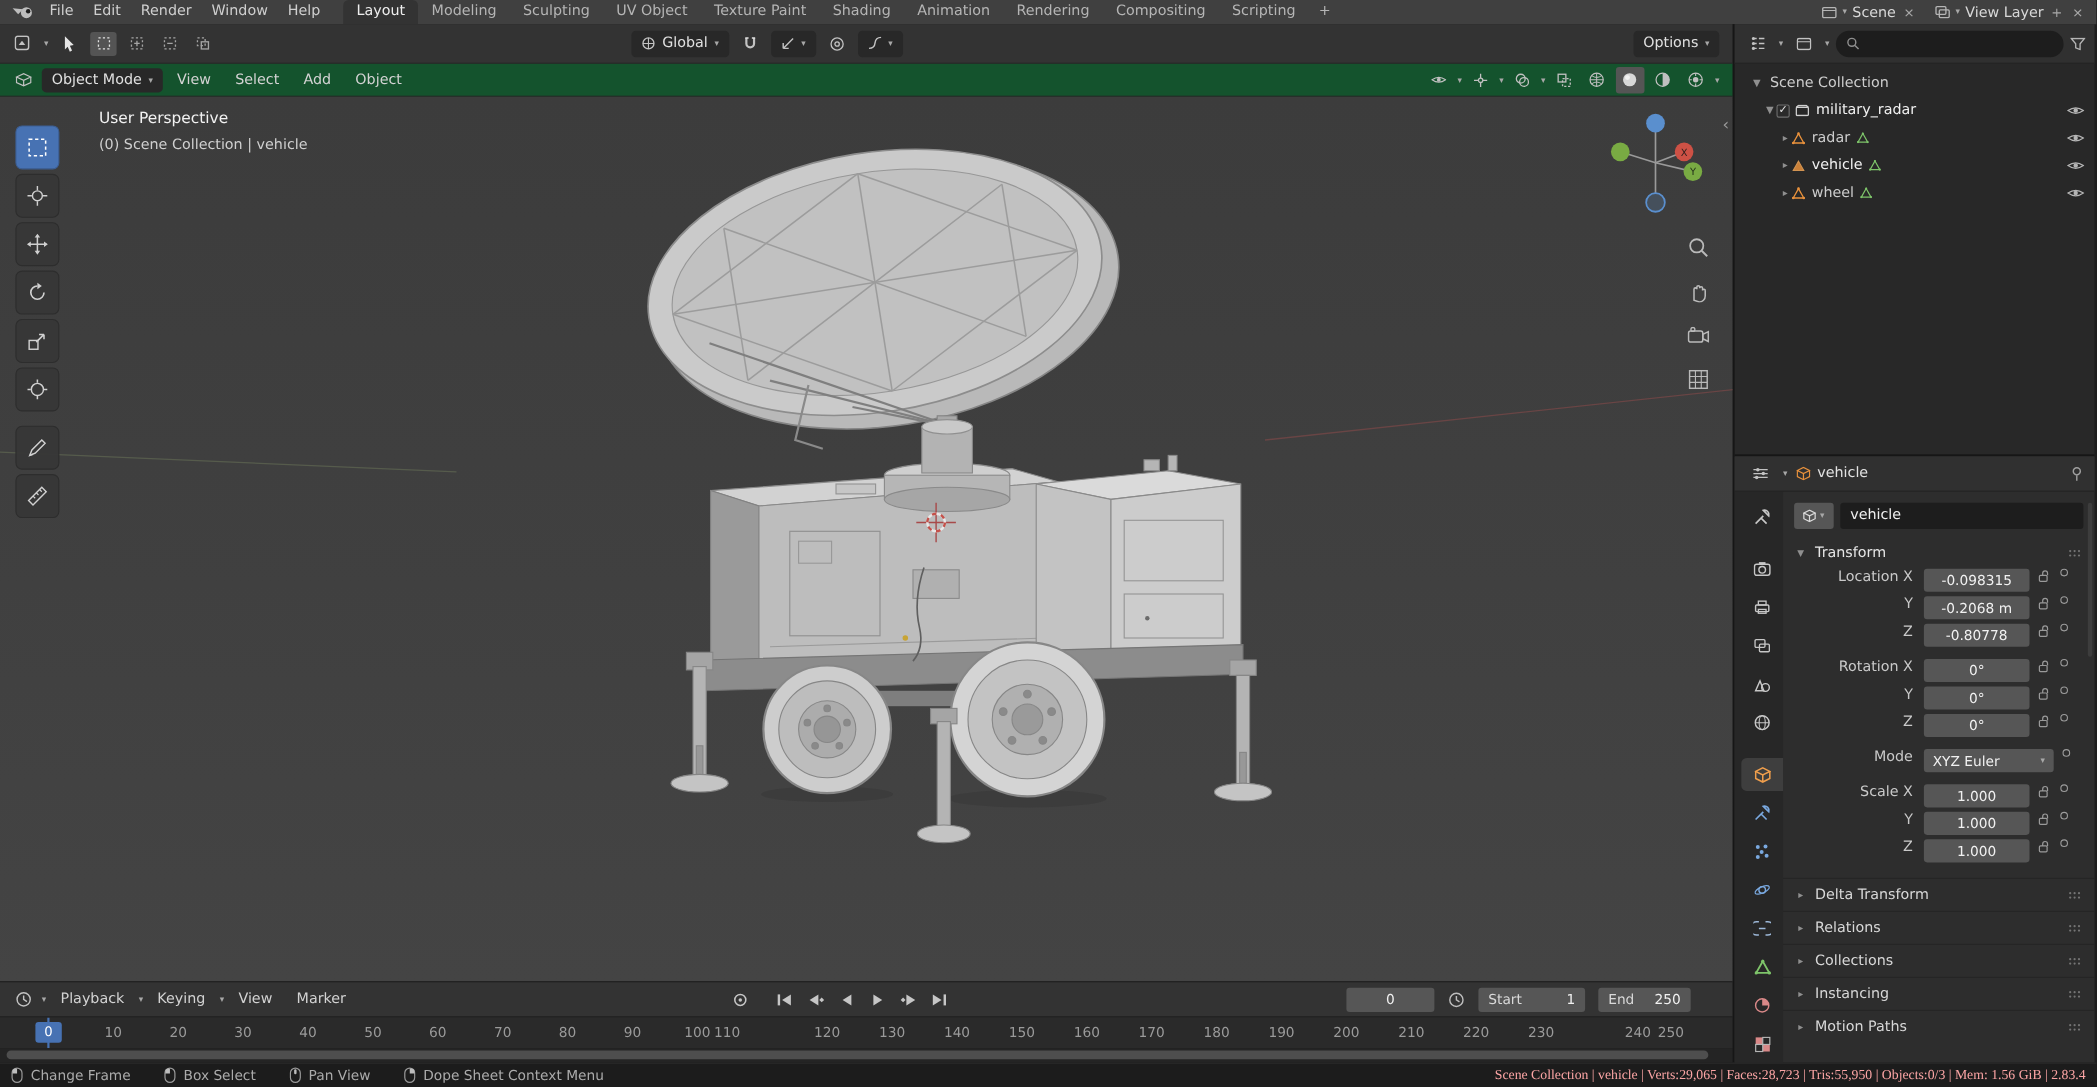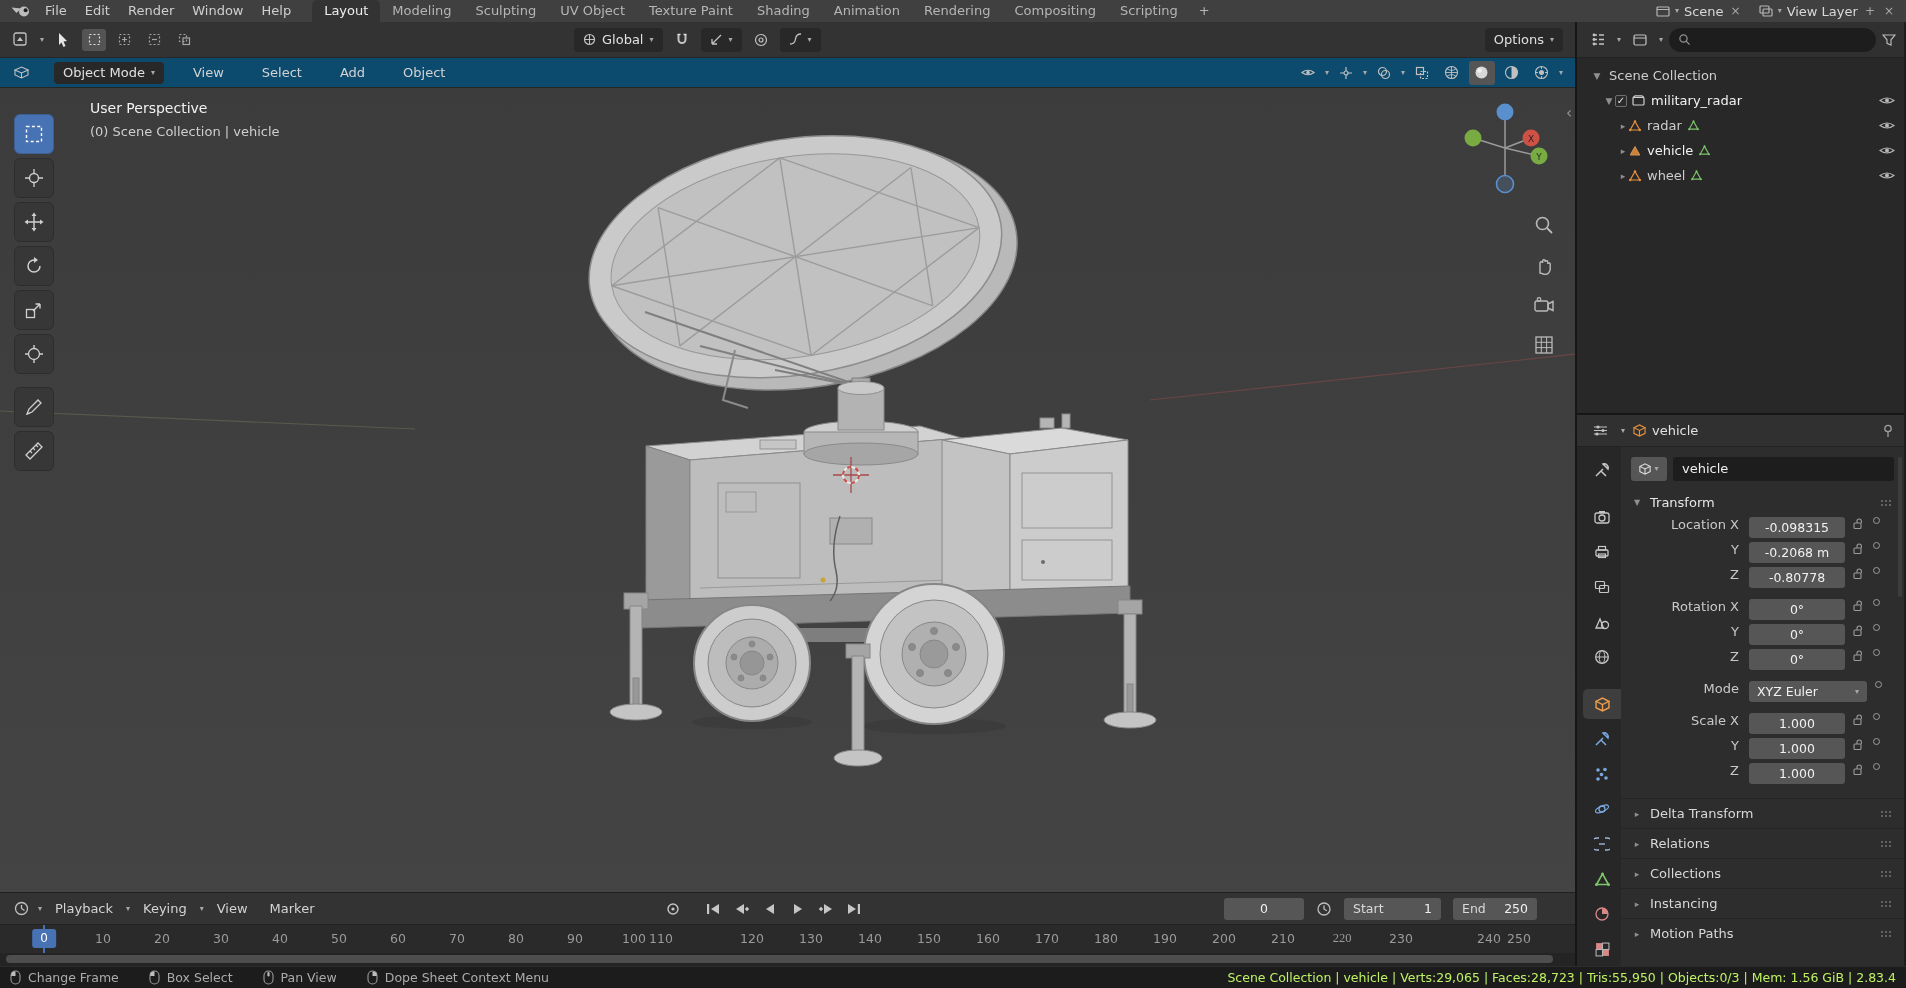--- a/index.html
+++ b/index.html
@@ -19,21 +19,21 @@
   .topbar-right{margin-left:auto;display:flex;align-items:center;gap:16px;padding-right:10px;}
   .id-widget{display:flex;align-items:center;gap:5px;color:#d8d8d8;}
   .chev{font-size:8px;color:#a8a8a8;line-height:1;}
   .xbtn{color:#a8a8a8;font-size:12px;padding:0 2px;}
 
   
   .main{display:flex;height:944px;flex:0 0 auto;}
   .left-col{width:1577px;display:flex;flex-direction:column;border-right:2px solid #161616;}
 
   .hdr{height:36px;background:#333333;display:flex;align-items:center;padding:0 8px;gap:6px;border-bottom:1px solid #262626;}
-  .vp-hdr{height:30px;background:#0c4a6e;display:flex;align-items:center;padding:0 8px;gap:20px;border-bottom:1px solid #262626;}
+  .vp-hdr{height:30px;background:#14532d;display:flex;align-items:center;padding:0 8px;gap:4px;border-bottom:1px solid #262626;}
   .pill{background:#282828;display:flex;align-items:center;gap:6px;padding:0 9px;height:24px;border-radius:4px;color:#e0e0e0;white-space:nowrap;}
   .vp-hdr .pill{height:22px;}
   .icon-btn{width:26px;height:24px;display:flex;align-items:center;justify-content:center;border-radius:3px;}
   .icon-btn.active{background:#555555;}
   .seg{width:24px;height:22px;display:flex;align-items:center;justify-content:center;border-radius:3px;}
   .seg.active{background:#545454;}
   .center-tools{display:flex;align-items:center;gap:6px;margin-left:372px;}
   .right-tools{margin-left:auto;display:flex;align-items:center;gap:4px;padding-right:4px;}
   .menu-sm{padding:0 9px;line-height:30px;color:#d3d3d3;}
 
@@ -103,21 +103,21 @@
   .pfield.mode{width:118px;display:flex;align-items:center;justify-content:space-between;padding:0 8px;text-align:left;}
   .lock{margin-left:7px;display:flex;}
   .adot{width:7px;height:7px;border:1.2px solid #9c9c9c;border-radius:50%;margin-left:8px;}
   .rgap{height:7px;}
   .sect{height:30px;display:flex;align-items:center;gap:7px;padding:0 10px;border-top:1px solid #252525;color:#d8d8d8;}
   .sect:last-child{border-bottom:1px solid #252525;}
 
   
   .statusbar{height:22px;background:#1c1c1c;display:flex;align-items:center;padding:0 10px;gap:30px;border-top:1px solid #2c2c2c;color:#ababab;font-size:12.5px;flex:0 0 auto;}
   .hint{display:flex;align-items:flex-start;gap:7px;white-space:nowrap;}
-  .stats{margin-left:auto;color:#bef264;white-space:nowrap;}
+  .stats{margin-left:auto;color:#fca5a5;white-space:nowrap;font-family:Liberation Serif, serif;}
 </style>
 </head>
 <body>
 
 <div id="app">
 
   <div class="topbar">
     <span class="logo">
       <svg width="22" height="14" viewBox="0 0 22 14">
           <circle cx="14" cy="7.5" r="5" fill="#bdbdbd"></circle>
@@ -626,21 +626,21 @@
             <span class="tick" style="left: 752px; transform: translateX(-50%);">120</span>
             <span class="tick" style="left: 811px; transform: translateX(-50%);">130</span>
             <span class="tick" style="left: 870px; transform: translateX(-50%);">140</span>
             <span class="tick" style="left: 929px; transform: translateX(-50%);">150</span>
             <span class="tick" style="left: 988px; transform: translateX(-50%);">160</span>
             <span class="tick" style="left: 1047px; transform: translateX(-50%);">170</span>
             <span class="tick" style="left: 1106px; transform: translateX(-50%);">180</span>
             <span class="tick" style="left: 1165px; transform: translateX(-50%);">190</span>
             <span class="tick" style="left: 1224px; transform: translateX(-50%);">200</span>
             <span class="tick" style="left: 1283px; transform: translateX(-50%);">210</span>
-            <span class="tick" style="left: 1342px; transform: translateX(-50%); font-family: Liberation Serif, serif;">220</span>
+            <span class="tick" style="left: 1342px; transform: translateX(-50%);">220</span>
             <span class="tick" style="left: 1401px; transform: translateX(-50%);">230</span>
             <span class="tick" style="left: 1460px; transform: translateX(-50%); margin-left: 29px;">240</span>
             <span class="tick" style="left: 1519px; transform: translateX(-50%);">250</span>
           </div>
         <div class="cf-line"></div>
         <div class="cf-badge">0</div>
       </div>
       <div class="tl-scroll">
           <div class="thumb"></div>
         </div>

